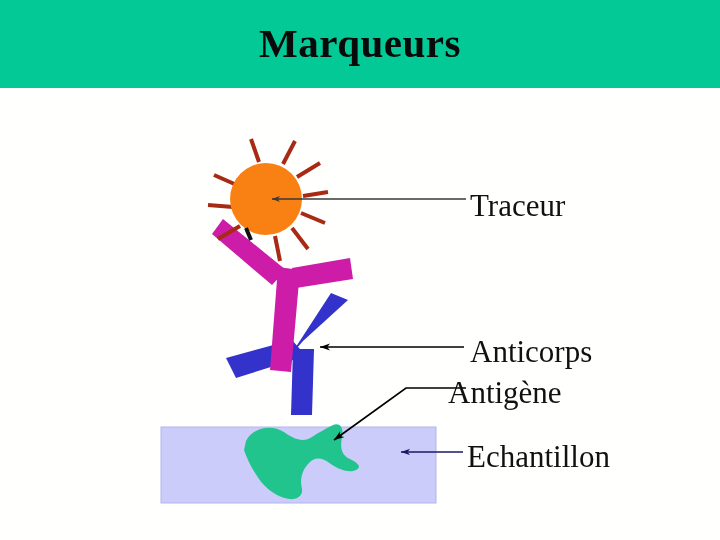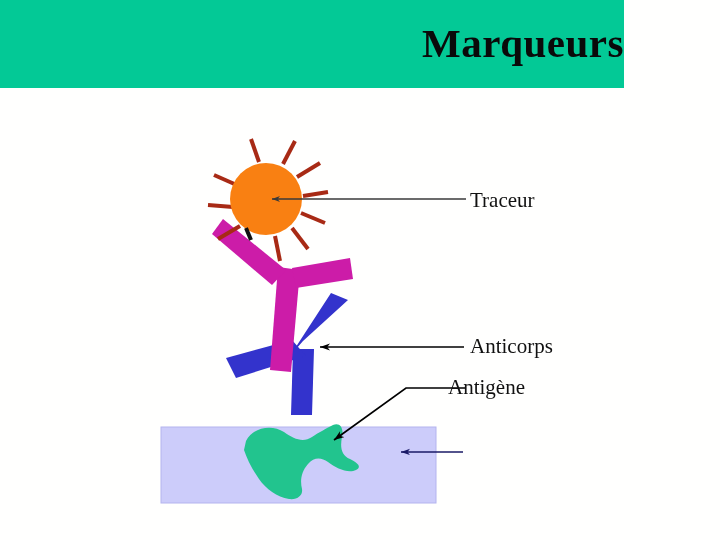--- a/index.html
+++ b/index.html
@@ -18,47 +18,47 @@
     position: relative;
     width: 720px;
     height: 540px;
     background: #fffffe;
     overflow: hidden;
   }
   #title-banner {
     position: absolute;
     left: 0;
     top: 0;
-    width: 624px;
+    width: 720px;
     height: 88px;
     background: #03c996;
     display: flex;
     align-items: center;
-    justify-content: flex-end;
+    justify-content: center;
   }
   #title-text {
     font-family: "Liberation Serif", serif;
     font-weight: bold;
     font-size: 41px;
     color: #0a0a0a;
     letter-spacing: 0.5px;
     line-height: 1;
     margin-top: -2px;
   }
   #figure-layer {
     position: absolute;
     left: 0;
     top: 0;
     width: 720px;
     height: 540px;
   }
   .label {
     position: absolute;
     font-family: "Liberation Serif", serif;
-    font-size: 21px;
+    font-size: 31px;
     color: #111111;
     white-space: nowrap;
     line-height: 1;
   }
   #label-traceur { left: 470px; top: 190px; }
   #label-anticorps { left: 470px; top: 336px; text-align: center; }
   #label-antigene { left: 448px; top: 377px; }
   #label-echantillon { left: 467px; top: 441px; }
 </style>
 </head>
@@ -145,14 +145,15 @@
     <line x1="463" y1="452" x2="401" y2="452" stroke="#1a1a66" stroke-width="1.7" marker-end="url(#ah-navy)"></line>
   </svg>
 
   <svg id="cell-layer" viewBox="0 0 720 540" width="720" height="540" style="position:absolute;left:0;top:0;z-index:-1" xmlns="http://www.w3.org/2000/svg">
     <ellipse cx="259" cy="229" rx="181" ry="101" fill="#03c996" stroke="#ee1c12" stroke-width="5"></ellipse>
   </svg>
 
   <div class="label" id="label-traceur">Traceur</div>
   <div class="label" id="label-anticorps">Anticorps</div>
   <div class="label" id="label-antigene">Antigène</div>
+  <div class="label" id="label-echantillon">Echantillon</div>
 
 </div>
 
 </body></html>

